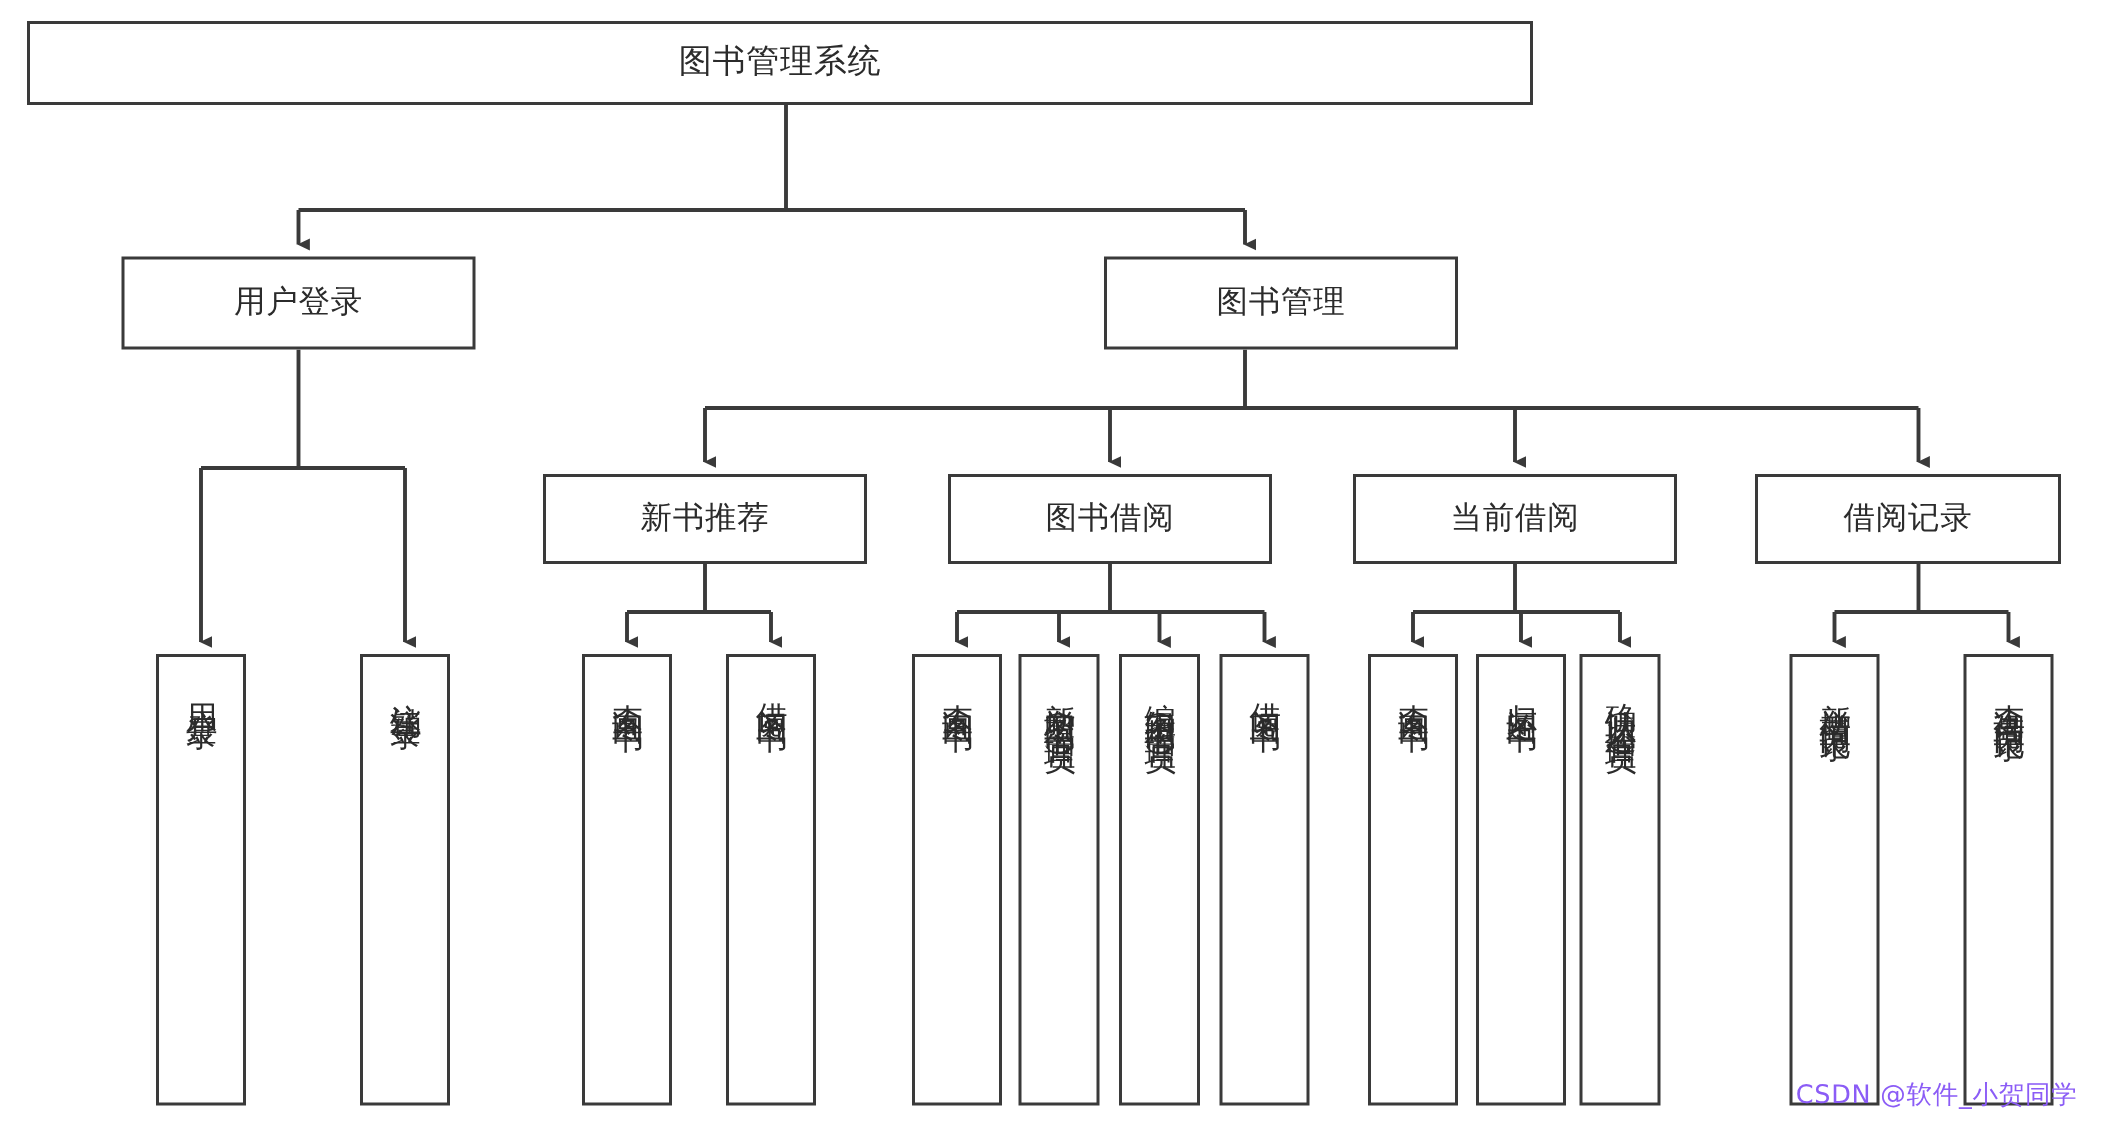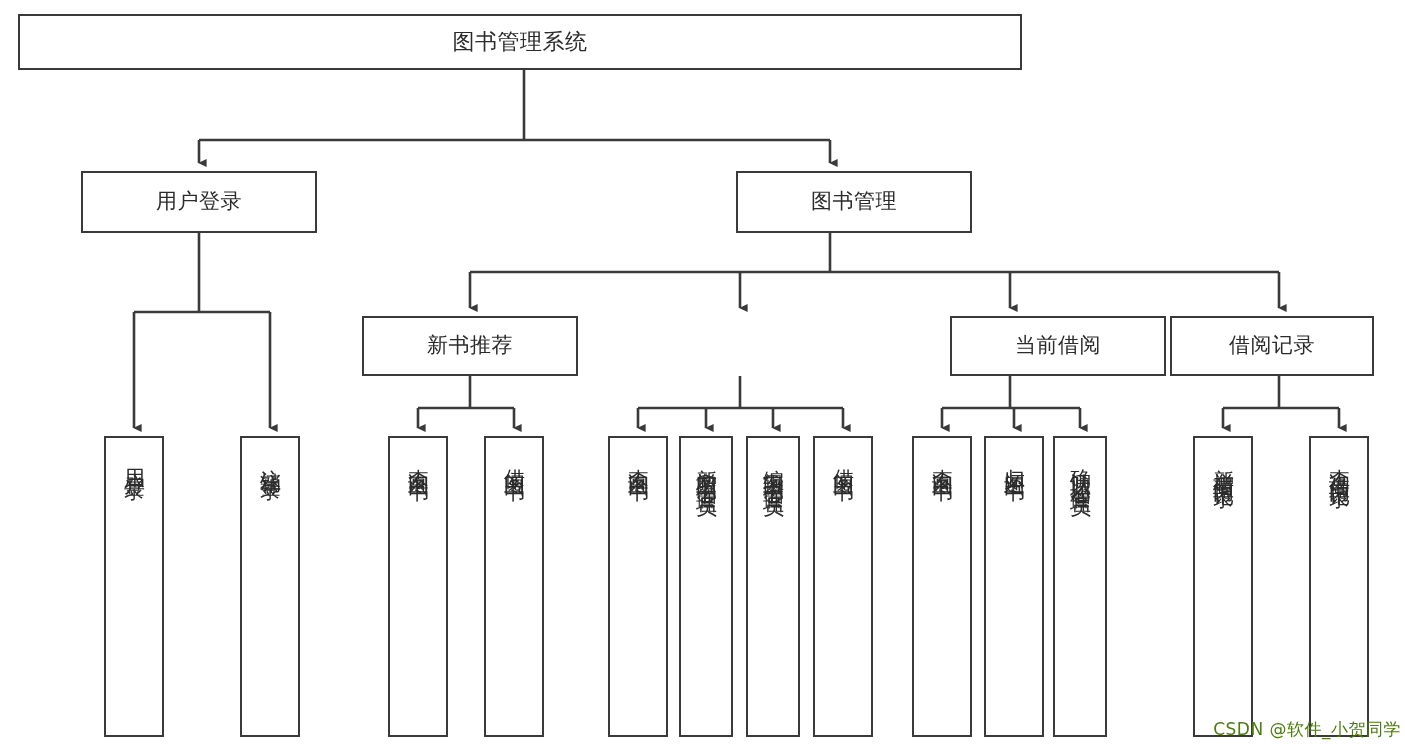--- a/index.html
+++ b/index.html
@@ -56,24 +56,24 @@
     letter-spacing: 4px;
     line-height: 1;
     white-space: nowrap;
   }
   .node.root .label   { font-size: 22px; }
   .node.level2 .label { font-size: 21px; }
   .node.level3 .label { font-size: 21px; }
   .node.leaf .label   { font-size: 21px; }
   .watermark {
     position: absolute;
-    right: 4px;
+    right: 20px;
     bottom: 6px;
     font-size: 17px;
-    color: #4d7c0f;
+    color: #8b5cf6;
     letter-spacing: 0.5px;
     z-index: 5;
     white-space: nowrap;
   }
 </style>
 </head>
 <body>
 
 <div id="diagram-root">
 
@@ -135,21 +135,24 @@
   <div class="node level2 horizontal" style="left:81px; top:171px; width:236px; height:62px;">
     <span class="label">用户登录</span>
   </div>
   <div class="node level2 horizontal" style="left:736px; top:171px; width:236px; height:62px;">
     <span class="label">图书管理</span>
   </div>
 
   <div class="node level3 horizontal" style="left:362px; top:316px; width:216px; height:60px;justify-content:center;">
     <span class="label">新书推荐</span>
   </div>
-  <div class="node level3 horizontal" style="left:902px; top:316px; width:216px; height:60px;margin-left:48px;">
+  <div class="node level3 horizontal" style="left:632px; top:316px; width:216px; height:60px;">
+    <span class="label">图书借阅</span>
+  </div>
+  <div class="node level3 horizontal" style="left:902px; top:316px; width:216px; height:60px;">
     <span class="label">当前借阅</span>
   </div>
   <div class="node level3 horizontal" style="left:1170px; top:316px; width:204px; height:60px;">
     <span class="label">借阅记录</span>
   </div>
 
   <div class="node leaf vertical" style="left:104px; top:436px; width:60px; height:301px;">
     <span class="label">用户登录</span>
   </div>
   <div class="node leaf vertical" style="left:240px; top:436px; width:60px; height:301px;">

